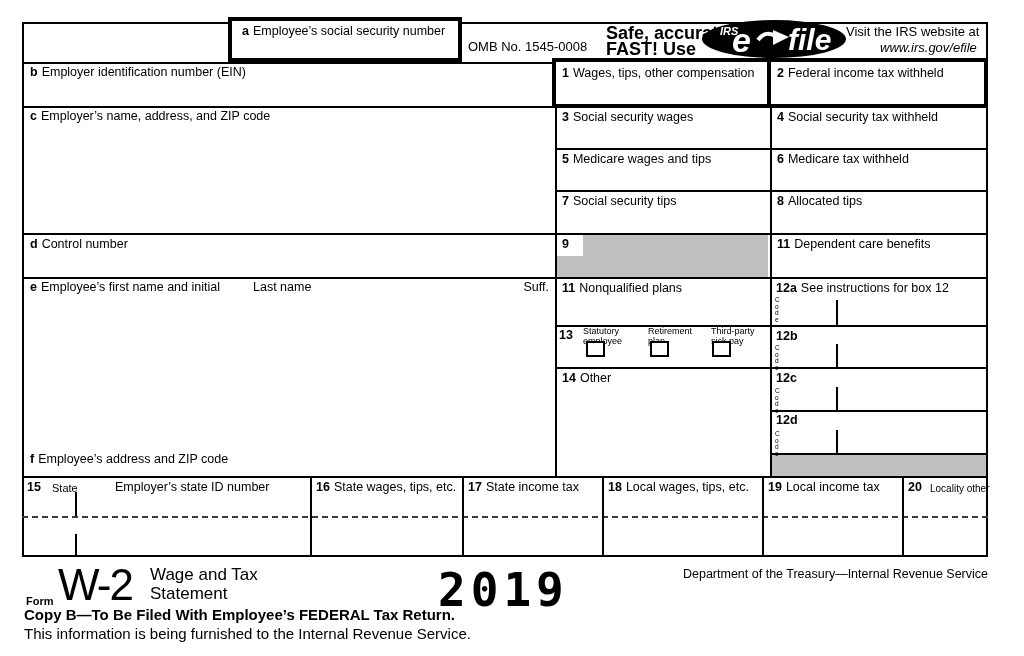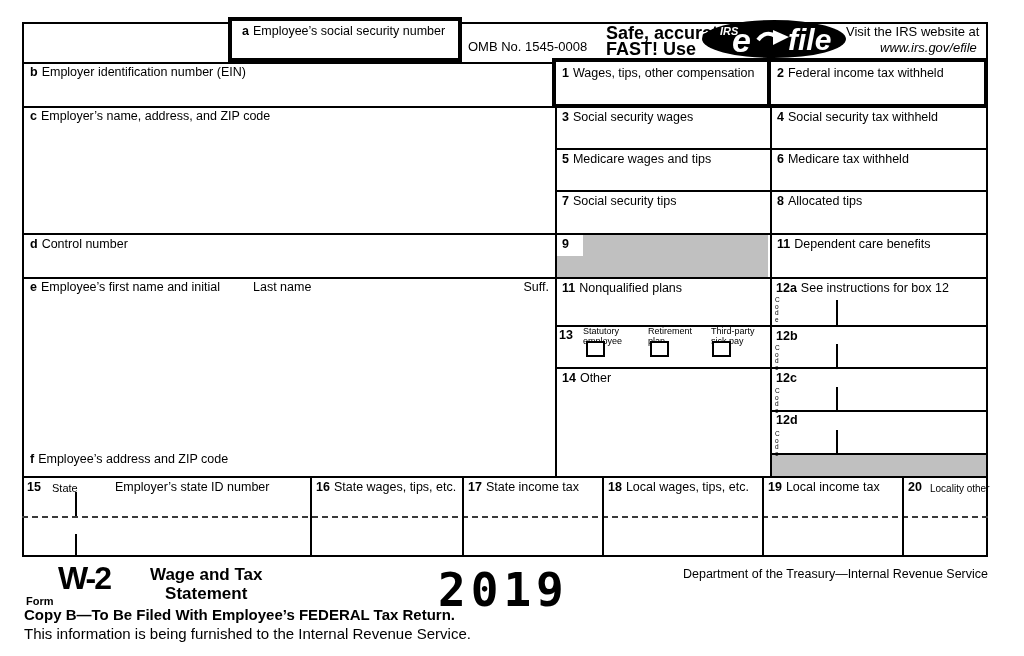--- a/index.html
+++ b/index.html
@@ -18,22 +18,22 @@
   .xs{font-size:10px;}
   .opt{position:absolute;font-size:9px;line-height:9.5px;white-space:normal;}
   .cb{position:absolute;width:19px;height:16px;border:2px solid #000;background:#fff;box-sizing:border-box;}
   .code{position:absolute;font-size:6.5px;line-height:6.5px;width:7px;word-break:break-all;}
   .entry{position:absolute;}
   .bold{font-weight:bold;}
   .italic{font-style:italic;margin-left:34px;}
   svg text{font-family:"Liberation Sans",sans-serif;}
   .year{position:absolute;font-family:"DejaVu Sans Mono",monospace;font-weight:bold;
         font-size:46px;letter-spacing:5px;}
-  .w2num{position:absolute;font-weight:bold;font-size:32px;letter-spacing:-2px;}
-  .ftitle{position:absolute;font-weight:bold;font-size:17px;line-height:19px;text-align:center;}
+  .w2num{position:absolute;font-weight:normal;font-size:44px;letter-spacing:-2px;}
+  .ftitle{position:absolute;font-weight:normal;font-size:17px;line-height:19px;}
 </style>
 </head>
 <body>
 
 <div class="w2">
 
   <div class="outer" style="left:22px;top:22px;width:966px;height:535px"></div>
 
   <div class="hl" style="left:22px;top:62px;width:533px"></div>
   <div class="hl" style="left:22px;top:106px;width:966px"></div>

